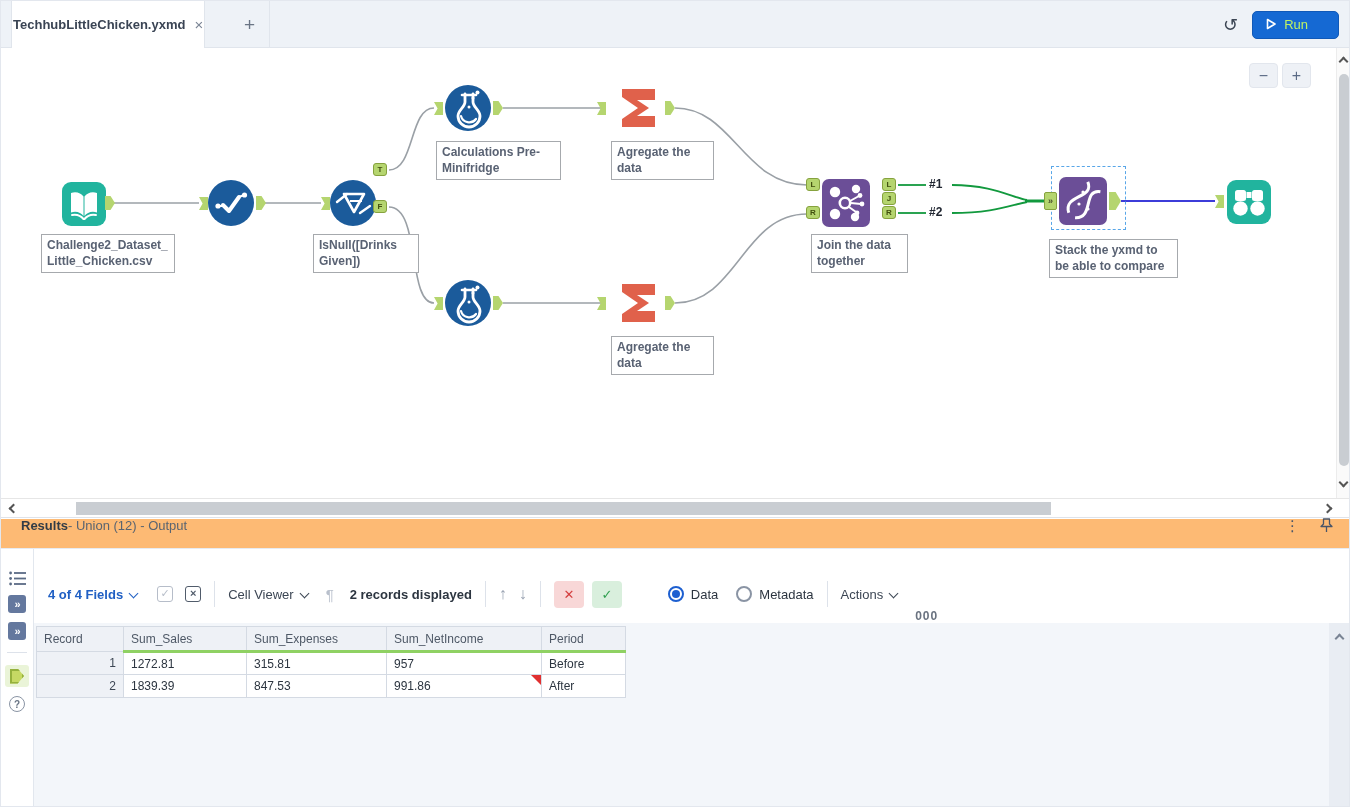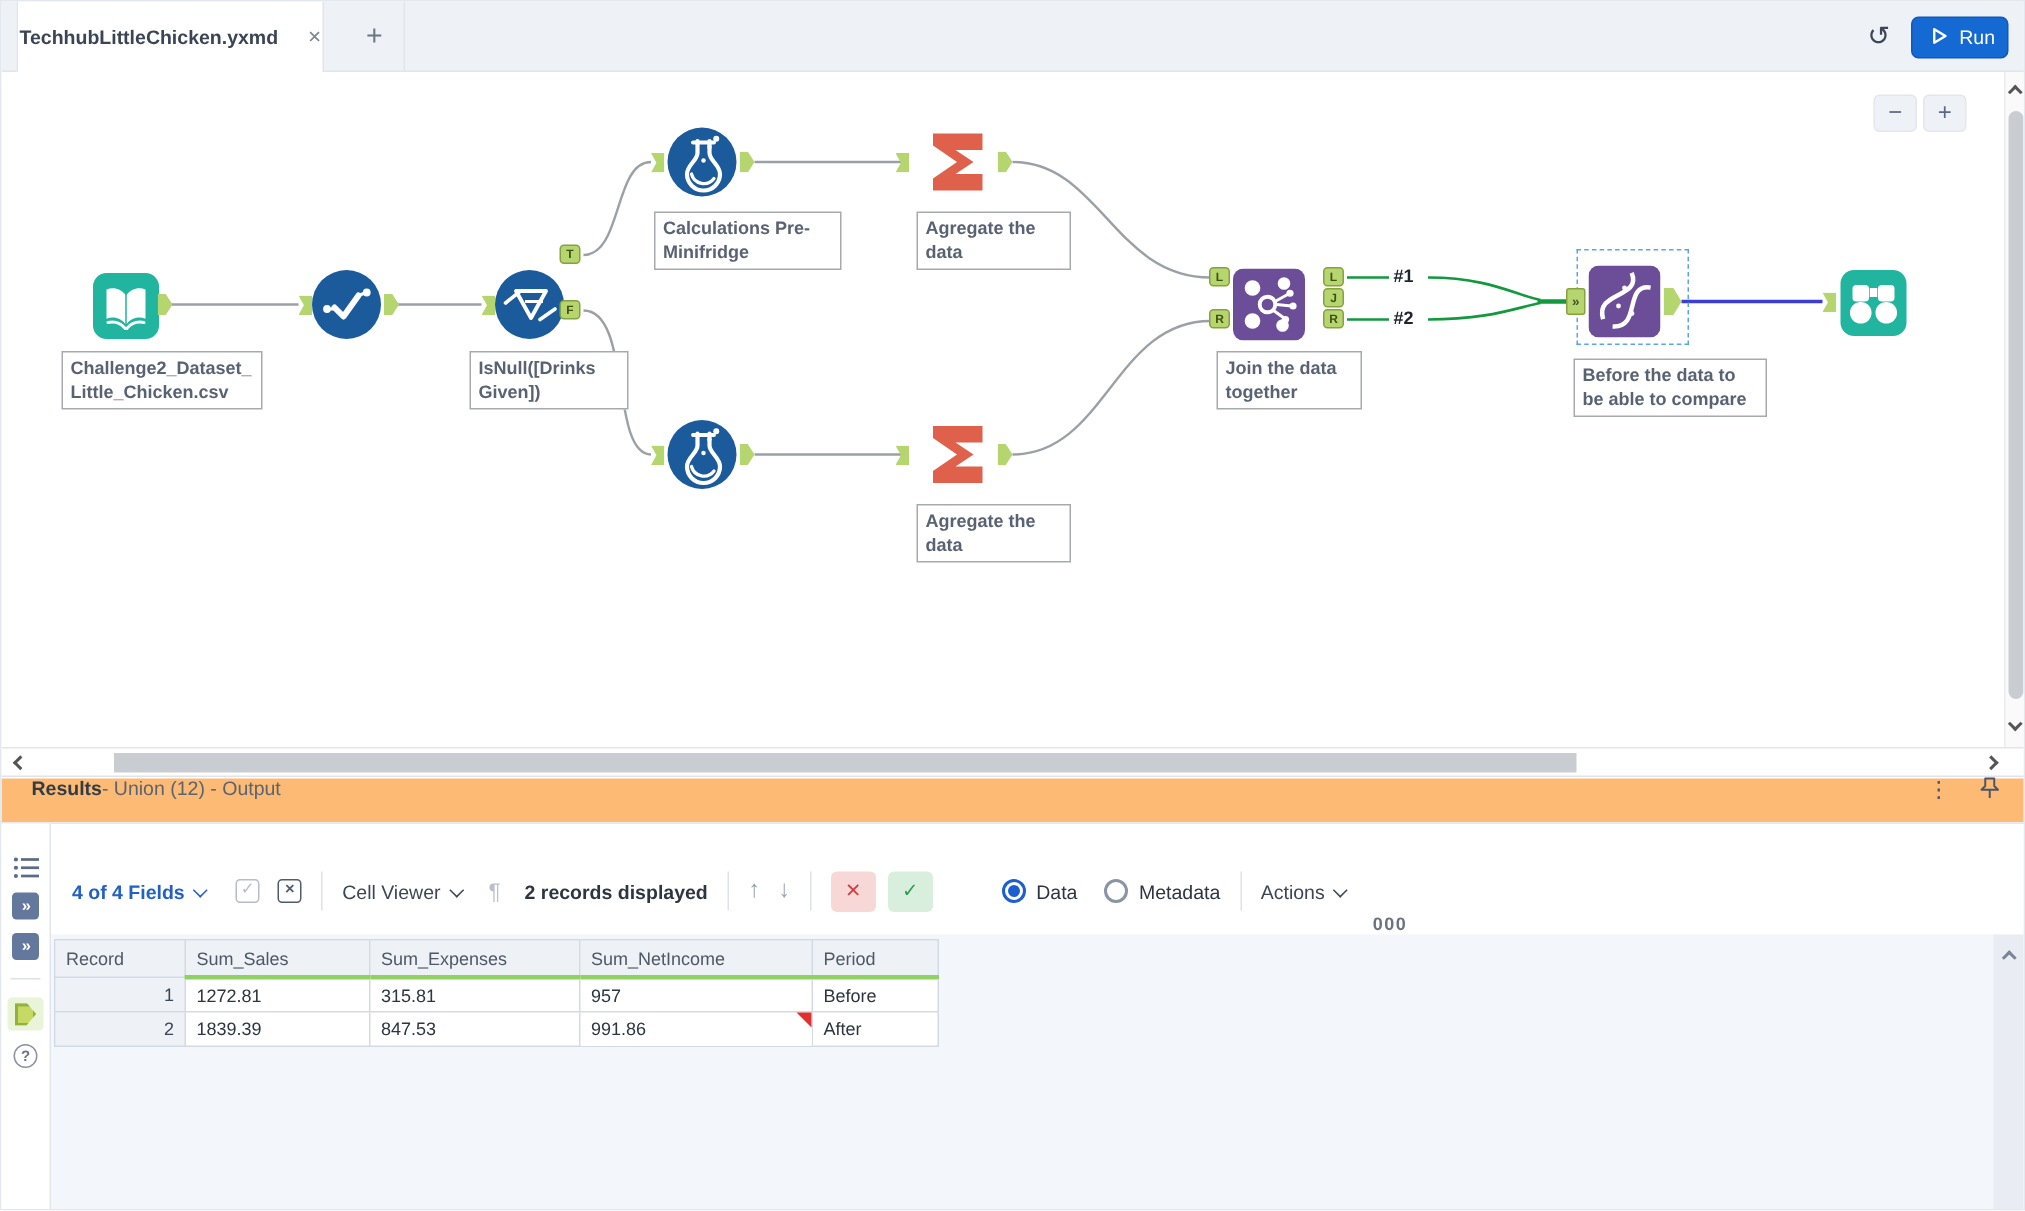--- a/index.html
+++ b/index.html
@@ -1,27 +1,27 @@
 <!DOCTYPE html>
 <html><head>
 <meta charset="utf-8">
 <style>
   * { box-sizing: border-box; margin: 0; padding: 0; }
   body { font-family: "Liberation Sans", "DejaVu Sans", sans-serif; background:#fff; }
   .app { position:relative; width:1350px; height:807px; overflow:hidden; background:#fff; border:1px solid #e3e7ee; }
 
   
   .tabbar { position:absolute; left:0; top:0; width:1350px; height:47px; background:#eef2f7; border-bottom:1px solid #e0e5ec; }
-  .tab { position:absolute; left:10px; top:0; height:47px; padding:0 1px; background:#fff; border-left:1px solid #e0e5ec; border-right:1px solid #e0e5ec; display:flex; align-items:center; gap:20px; }
+  .tab { position:absolute; left:10px; top:0; height:47px; padding:0 1px; background:#fff; border-left:1px solid #e0e5ec; border-right:1px solid #e0e5ec; display:flex; align-items:center; gap:9px; }
   .tab-title { font-size:13px; color:#3a4454; font-weight:bold; }
   .tab-close { font-size:15px; color:#7a8494; cursor:pointer; }
   .newtab { position:absolute; left:229px; top:0; width:40px; height:47px; border-right:1px solid #e0e5ec; display:flex; align-items:center; justify-content:center; font-size:19px; color:#6a7585; }
   .tab-right { position:absolute; right:12px; top:0; height:47px; display:flex; align-items:center; gap:14px; }
   .history { font-size:18px; color:#3c4654; cursor:pointer; }
-  .run { display:flex; align-items:center; gap:7px; background:#1569d3; border:1px solid #1059b8; border-radius:5px; color:#ffffff; font-size:13px; padding:5px 8px 6px 12px; cursor:pointer; font-family:inherit; }
+  .run { display:flex; align-items:center; gap:7px; background:#1569d3; border:1px solid #1059b8; border-radius:5px; color:#bef264; font-size:13px; padding:5px 30px 6px 12px; cursor:pointer; font-family:inherit; }
 
   
   .canvas { position:absolute; left:0; top:47px; width:1350px; height:450px; background:#fff; overflow:hidden; }
   .wires { position:absolute; left:0; top:0; pointer-events:none; }
   .tool { position:absolute; }
   .circle-tool { width:46px; height:46px; border-radius:50%; background:#1b5b9b; display:flex; align-items:center; justify-content:center; }
   .note { position:absolute; background:#fff; border:1px solid #a6a9ad; padding:2px 5px 3px 5px; font-size:12px; font-weight:bold; color:#596273; line-height:1.35; }
   .ba { word-break:break-all; }
   .anchor-out { position:absolute; width:10px; height:14px; background:#b5d56f; clip-path:polygon(0 0,55% 0,100% 50%,55% 100%,0 100%); }
   .anchor-in { position:absolute; width:9px; height:13px; background:#b5d56f; clip-path:polygon(0 0,100% 0,100% 100%,0 100%,40% 50%); }
@@ -278,21 +278,21 @@
         <circle cx="31.5" cy="29.5" r="7.2" fill="#fff"></circle>
       </svg>
     </div>
 
     <div class="note ba" style="left:40px; top:186px; width:134px"><span>Challenge2_Dataset_Little_Chicken.csv</span></div>
     <div class="note" style="left:312px; top:186px; width:106px"><span>IsNull([Drinks Given])</span></div>
     <div class="note" style="left:435px; top:93px; width:125px"><span>Calculations Pre-Minifridge</span></div>
     <div class="note" style="left:610px; top:93px; width:103px"><span>Agregate the data</span></div>
     <div class="note" style="left:610px; top:288px; width:103px"><span>Agregate the data</span></div>
     <div class="note" style="left:810px; top:186px; width:97px"><span>Join the data together</span></div>
-    <div class="note" style="left:1048px; top:191px; width:129px"><span>Before the data to be able to compare</span></div>
+    <div class="note" style="left:1048px; top:191px; width:129px"><span>Stack the yxmd to be able to compare</span></div>
 
     <div class="zoombox">
       <div class="zbtn">−</div>
       <div class="zbtn">+</div>
     </div>
 
     <div class="vscroll">
       <span class="sarrow up" style="position:absolute; left:3px; top:10px"></span>
       <div class="vthumb"></div>
       <span class="sarrow down" style="position:absolute; left:3px; bottom:12px"></span>

